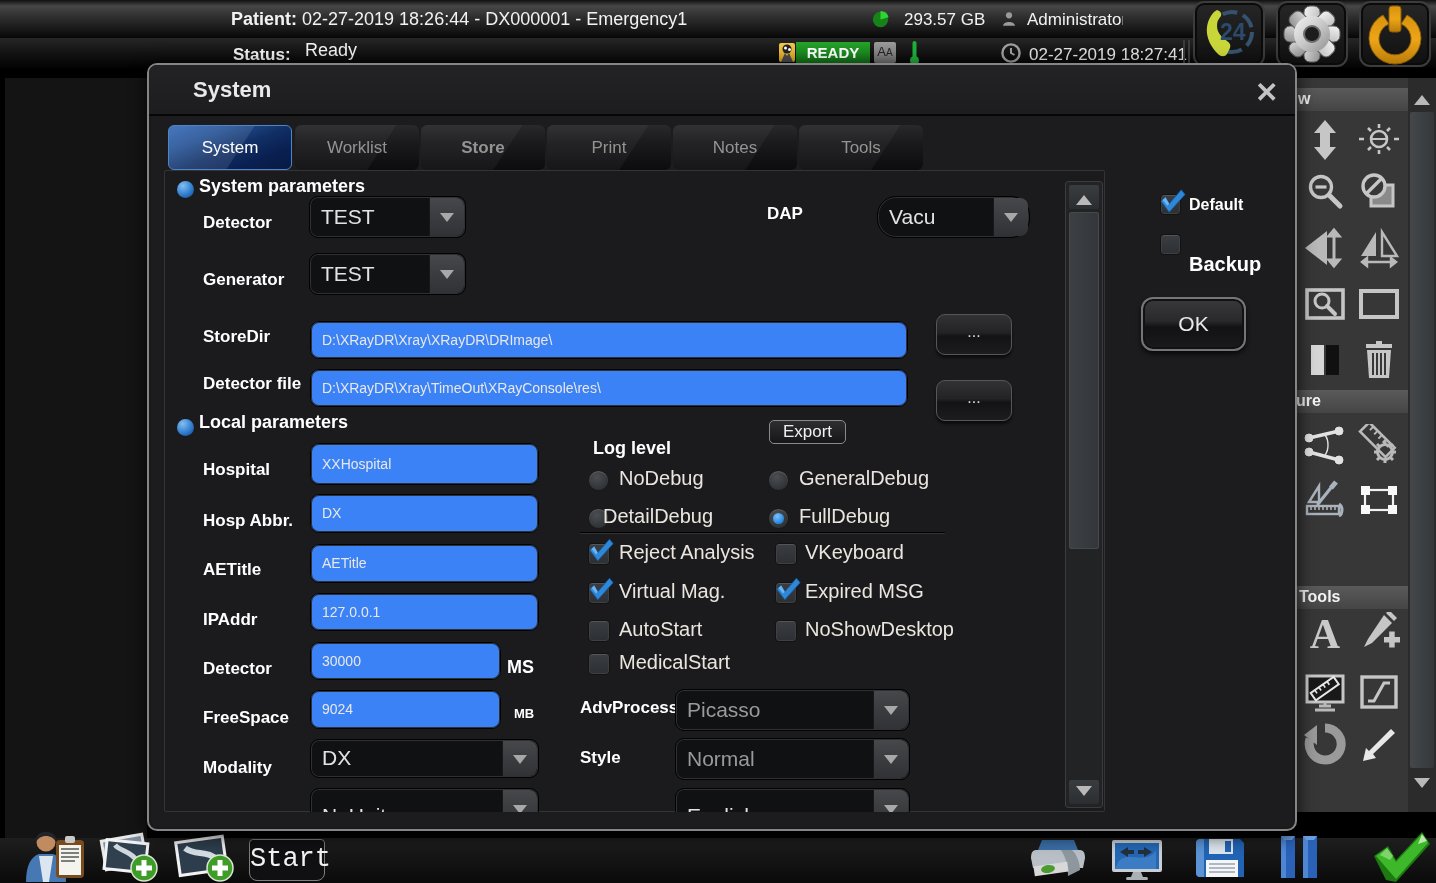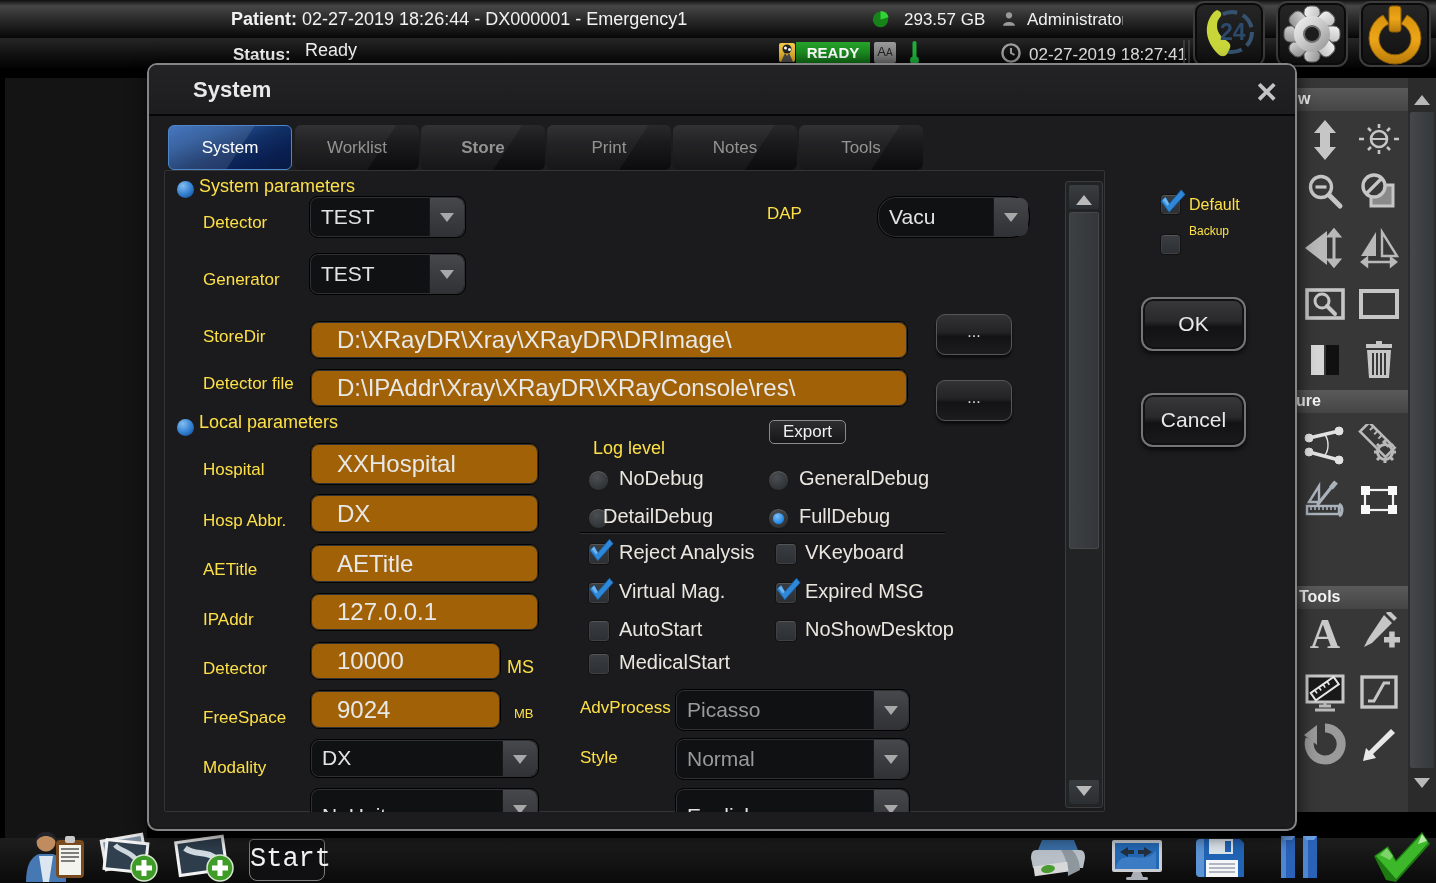--- a/index.html
+++ b/index.html
@@ -47,26 +47,26 @@
   .tab { top:60px; width:124px; height:45px; border-radius:6px;
     background:linear-gradient(#29292b 0%,#1a1a1c 40%,#0c0c0e 100%);
     color:#8f8f8f; font-size:17px; text-align:center; line-height:45px; overflow:hidden; }
   .tab i { position:absolute; left:-28px; top:0; width:110px; height:60px;
     background:rgba(255,255,255,.045); transform:skewX(-33deg); font-style:normal; }
   .tab.active { background:linear-gradient(158deg,#3168b8 0%,#235093 28%,#113066 52%,#0a2052 75%,#081a43 100%);
     border:1px solid #4d86c8; color:#fff; line-height:43px; }
   .tab.active i { background:rgba(255,255,255,.10); left:-34px; width:100px; }
 
   
-  .lbl { color:#fde047; font-size:17px; }
+  .lbl { color:#ffffff; font-size:17px;font-weight:bold; }
   .bullet { width:17px; height:17px; border-radius:50%;
     background:radial-gradient(circle at 34% 28%, #85bdf0 0%, #3d8ad8 45%, #1b5dab 80%, #114a90 100%); }
-  .field { background:#a16207; border:1px solid #020202; border-radius:9px;
-    box-shadow:inset 0 0 0 1px #2f3134; color:#e8e8e8; font-size:24px; line-height:40px;
-    padding-left:26px; white-space:nowrap; overflow:hidden; }
+  .field { background:#3b82f6; border:1px solid #020202; border-radius:9px;
+    box-shadow:inset 0 0 0 1px #2f3134; color:#e8e8e8; font-size:14px; line-height:40px;
+    padding-left:11px; white-space:nowrap; overflow:hidden; }
   .combo { background:#101113; border:1px solid #020202; border-radius:9px;
     box-shadow:inset 0 0 0 1px #2f3134; color:#e3e3e3; font-size:21px; }
   .combo .val { position:absolute; left:11px; top:8px; }
   .combo .btn { position:absolute; right:1px; top:1px; bottom:1px; width:35px;
     background:linear-gradient(#46484c 0%,#3b3d41 45%,#303236 100%);
     border-radius:0 8px 8px 0; border-left:1px solid #18181a; }
   .combo .btn:after { content:""; position:absolute; left:50%; top:50%; margin:-4px 0 0 -7px;
     border:7px solid transparent; border-top:9px solid #a8a8a8; }
   .dotbtn { width:76px; height:41px; border-radius:9px;
     background:linear-gradient(#323234 0%,#232325 45%,#131315 55%,#1c1c1e 100%);
@@ -461,37 +461,37 @@
     <div class="abs combo" style="left:160px; top:188px; width:157px; height:42px;">
         <span class="val">TEST</span>
         <span class="btn"></span>
       </div>
 
     <div class="abs lbl" style="left:54px; top:262px;">StoreDir</div>
     <div class="abs field" style="left:161px; top:256px; width:598px; height:38px; line-height:36px;">D:\XRayDR\Xray\XRayDR\DRImage\</div>
     <div class="abs dotbtn" style="left:787px; top:249px;">...</div>
 
     <div class="abs lbl" style="left:54px; top:309px;">Detector file</div>
-    <div class="abs field" style="left:161px; top:304px; width:598px; height:38px; line-height:36px;">D:\IPAddr\Xray\XRayDR\XRayConsole\res\</div>
+    <div class="abs field" style="left:161px; top:304px; width:598px; height:38px; line-height:36px;">D:\XRayDR\Xray\TimeOut\XRayConsole\res\</div>
     <div class="abs dotbtn" style="left:787px; top:315px;">...</div>
 
     <div class="abs bullet" style="left:28px; top:354px;"></div>
     <div class="abs lbl" style="left:50px; top:347px; font-size:18px;">Local parameters</div>
     <div class="abs" style="left:620px; top:355px; width:77px; height:24px; background:linear-gradient(#2e2e30,#161618); border:1px solid #8a8a8a; border-radius:5px; color:#f0f0f0; font-size:17px; text-align:center; line-height:22px;">Export</div>
 
     <div class="abs lbl" style="left:54px; top:395px;">Hospital</div>
     <div class="abs field" style="left:161px; top:378px; width:229px; height:42px;">XXHospital</div>
     <div class="abs lbl" style="left:54px; top:446px;">Hosp Abbr.</div>
     <div class="abs field" style="left:161px; top:429px; width:229px; height:39px; line-height:37px;">DX</div>
     <div class="abs lbl" style="left:54px; top:495px;">AETitle</div>
     <div class="abs field" style="left:161px; top:479px; width:229px; height:39px; line-height:37px;">AETitle</div>
     <div class="abs lbl" style="left:54px; top:545px;">IPAddr</div>
     <div class="abs field" style="left:161px; top:528px; width:229px; height:38px; line-height:36px;">127.0.0.1</div>
     <div class="abs lbl" style="left:54px; top:594px;">Detector</div>
-    <div class="abs field" style="left:161px; top:577px; width:191px; height:38px; line-height:36px;">10000</div>
+    <div class="abs field" style="left:161px; top:577px; width:191px; height:38px; line-height:36px;">30000</div>
     <div class="abs lbl" style="left:358px; top:592px; font-size:18px;">MS</div>
     <div class="abs lbl" style="left:54px; top:643px;">FreeSpace</div>
     <div class="abs field" style="left:161px; top:625px; width:191px; height:39px; line-height:37px;">9024</div>
     <div class="abs lbl" style="left:365px; top:641px; font-size:13px;">MB</div>
     <div class="abs lbl" style="left:54px; top:693px;">Modality</div>
     <div class="abs combo" style="left:161px; top:674px; width:229px; height:39px;">
         <span class="val" style="top:6px;">DX</span>
         <span class="btn"></span>
       </div>
 
@@ -569,17 +569,16 @@
     </div>
 
     <div class="abs chk" style="left:1011px; top:129px; width:21px; height:21px;">
         <svg width="28" height="26" viewBox="0 0 30 28" style="position:absolute; left:-3px; top:-7px;">
           <path d="M3 14 L8 10 L12 17 L25 2 L29 7 L12 26 Z" fill="#2f87d8" stroke="#145a9e" stroke-width="1"></path>
           <path d="M8 10 L12 17 L10 19 L5 13 Z" fill="#6fb4ec"></path>
         </svg>
       </div>
     <div class="abs lbl" style="left:1040px; top:131px; font-size:16px;">Default</div>
     <div class="abs chk" style="left:1011px; top:169px; width:21px; height:21px;"></div>
-    <div class="abs lbl" style="left:1040px; top:159px; font-size:12px;">Backup</div>
+    <div class="abs lbl" style="left:1040px; top:188px; font-size:20px;">Backup</div>
     <div class="abs pushbtn" style="left:992px; top:232px;">OK</div>
-    <div class="abs pushbtn" style="left:992px; top:328px;">Cancel</div>
   </div>
 </div>
 
 </body></html>

